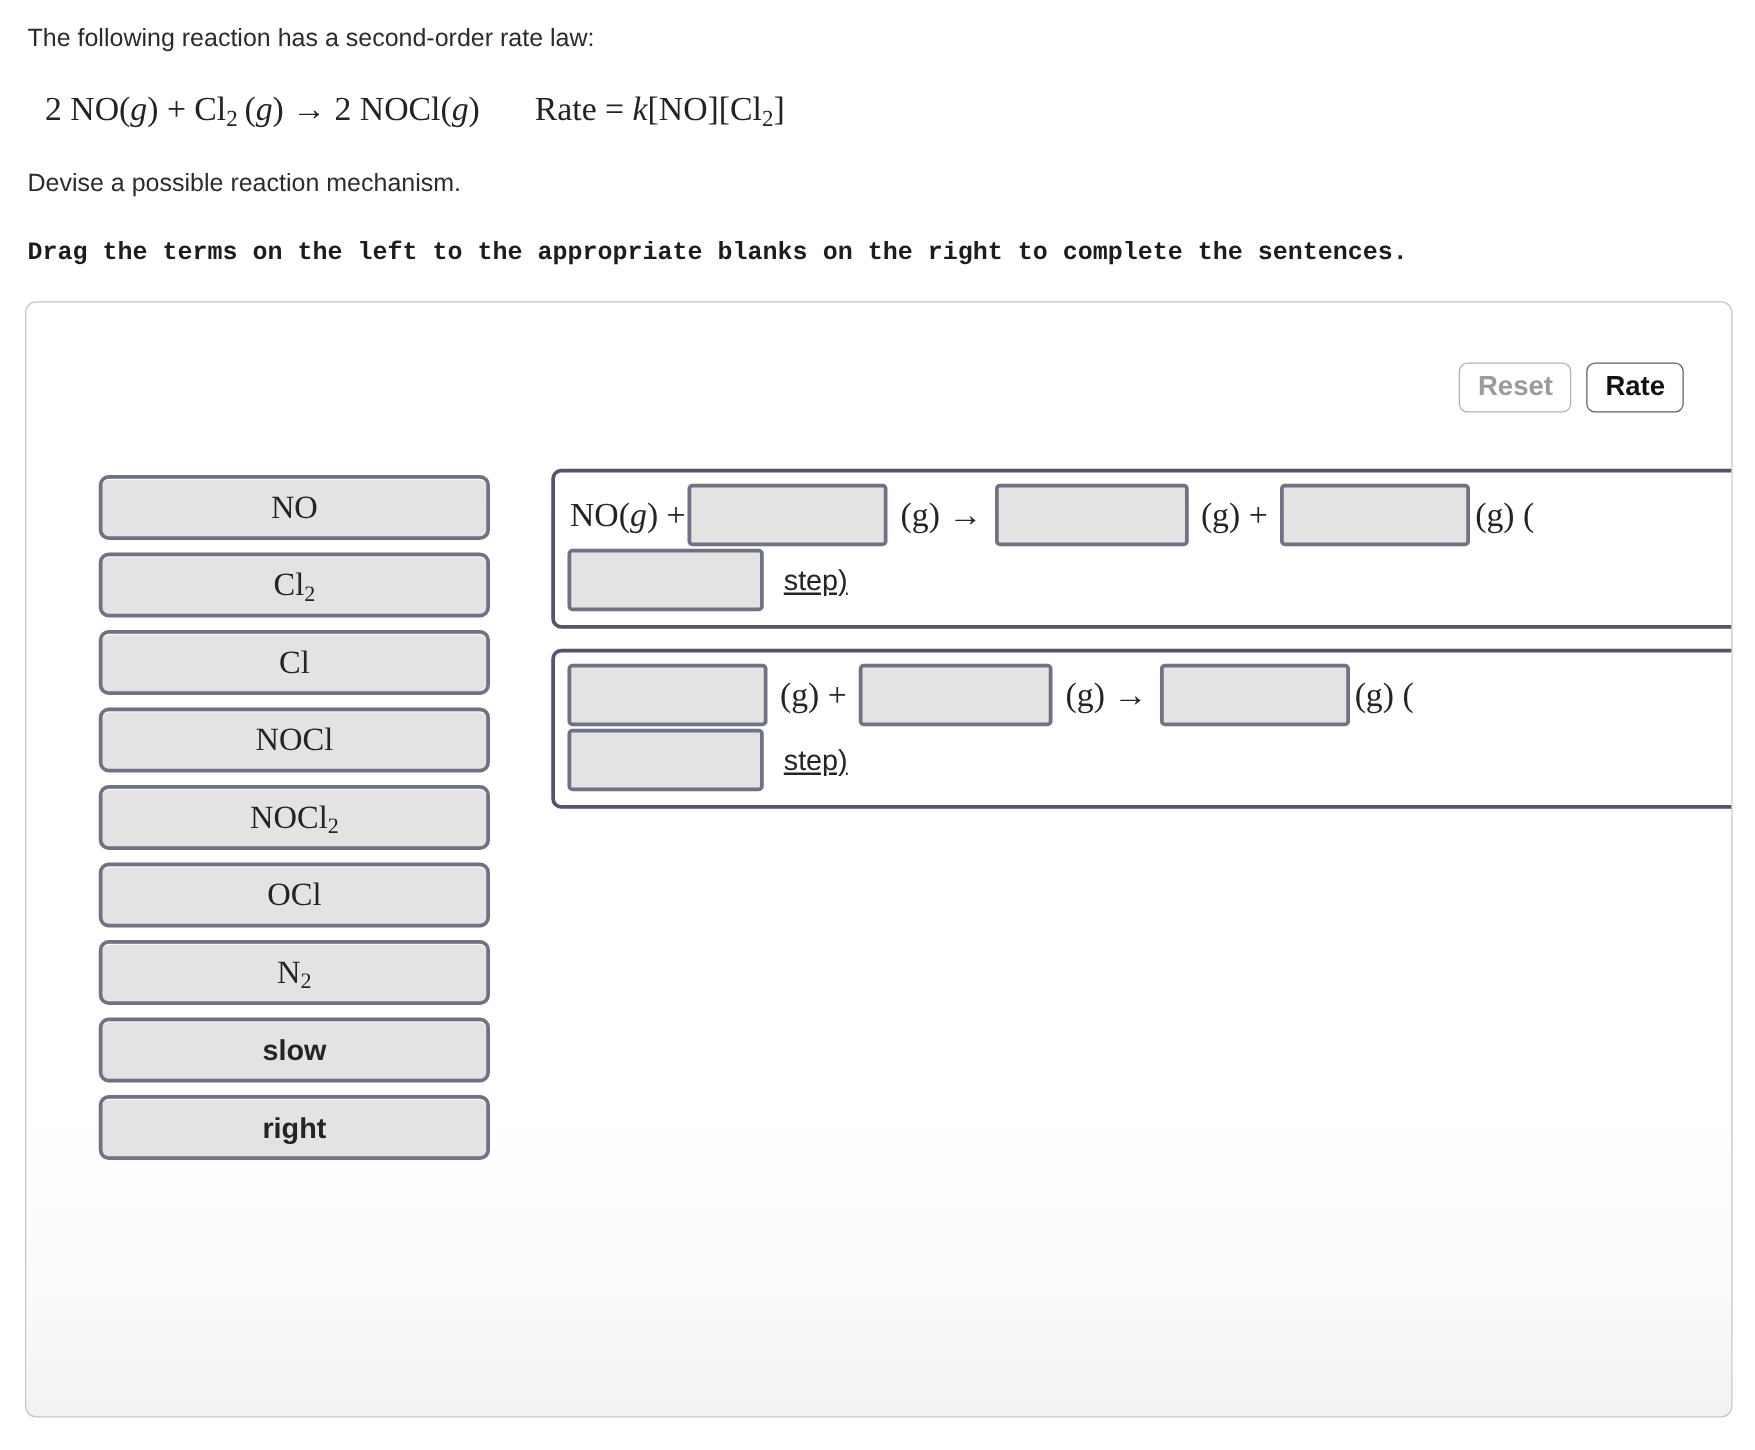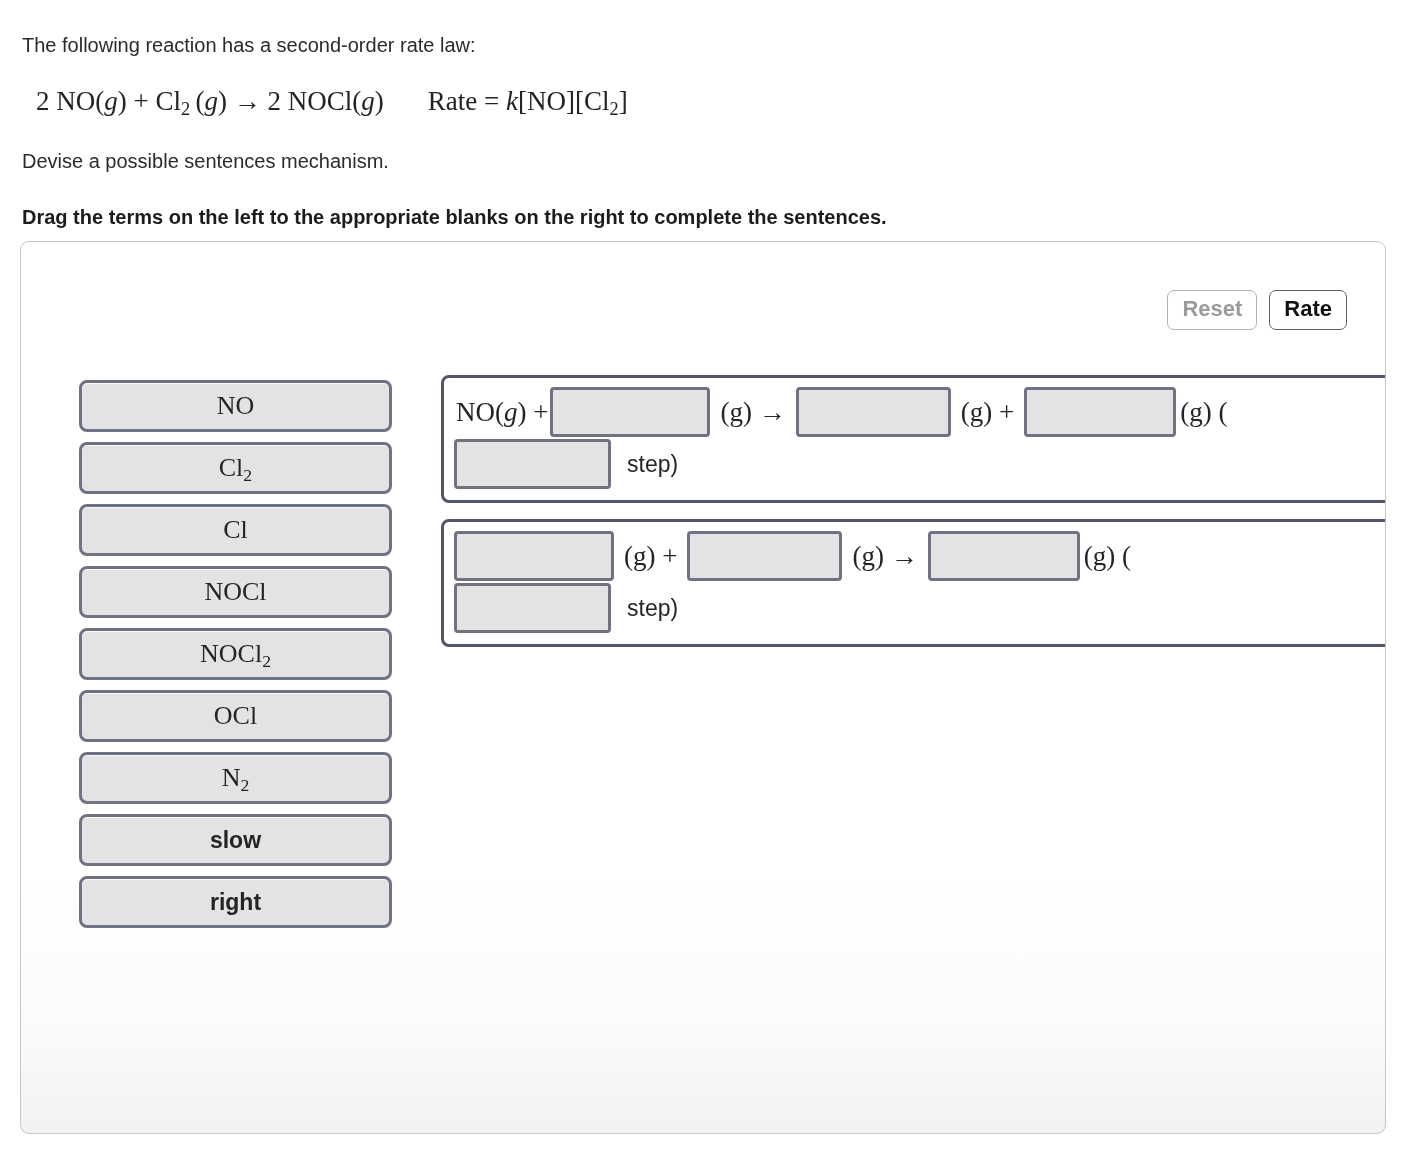--- a/index.html
+++ b/index.html
@@ -22,29 +22,30 @@
   }
 
   
   .intro-line {
     font-size: 20px;
     line-height: 26px;
     color: #2b2b2b;
     margin: 0;
     padding: 0 0 0 22px;
   }
-  #intro-1 { padding-top: 32px; }
+  #intro-1 { padding-top: 18px; }
   #intro-2 { padding-top: 30px; }
   #instruction {
     font-weight: bold;
     font-size: 20px;
     line-height: 26px;
     padding: 30px 0 0 22px;
     color: #1c1c1c;
     margin: 0;
+    font-family: Liberation Mono, monospace;
   }
 
   
   .math {
     font-family: "Liberation Serif", "DejaVu Serif", serif;
     font-size: 27px;
     line-height: 34px;
     color: #232323;
     white-space: nowrap;
   }
@@ -163,20 +164,21 @@
     white-space: nowrap;
     padding: 0 2px;
   }
   .mtext .it { font-style: italic; }
   .steptext {
     font-family: "Liberation Sans", sans-serif;
     font-size: 23px;
     color: #242424;
     padding-left: 16px;
     white-space: nowrap;
+    text-decoration: underline;
   }
   .blank {
     border: 3px solid #6e7283;
     border-radius: 4px;
     background: #e3e3e3;
     height: 50px;
     display: inline-block;
     flex: 0 0 auto;
   }
   .blank.w-lg { width: 160px; }
@@ -190,21 +192,21 @@
 <body>
 
 <div class="page">
 
   <p class="intro-line" id="intro-1">The following reaction has a second-order rate law:</p>
 
   <div class="math" id="equation-row">
     <span>2</span>&nbsp;<span>NO</span>(<span class="it">g</span>) <span>+</span> <span>Cl</span><sub>2</sub> (<span class="it">g</span>) <span>→</span> <span>2</span>&nbsp;<span>NOCl</span>(<span class="it">g</span>)<span class="eq-gap"></span><span>Rate</span> <span>=</span> <span class="it">k</span><span>[</span><span>NO</span><span>]</span><span>[</span><span>Cl</span><sub>2</sub><span>]</span>
   </div>
 
-  <p class="intro-line" id="intro-2">Devise a possible sentences mechanism.</p>
+  <p class="intro-line" id="intro-2">Devise a possible reaction mechanism.</p>
 
   <p id="instruction">Drag the terms on the left to the appropriate blanks on the right to complete the sentences.</p>
 
   <div class="exercise-panel">
 
     <div class="toolbar">
       <button class="tool-btn disabled">Reset</button>
       <button class="tool-btn enabled">Rate</button>
     </div>
 

